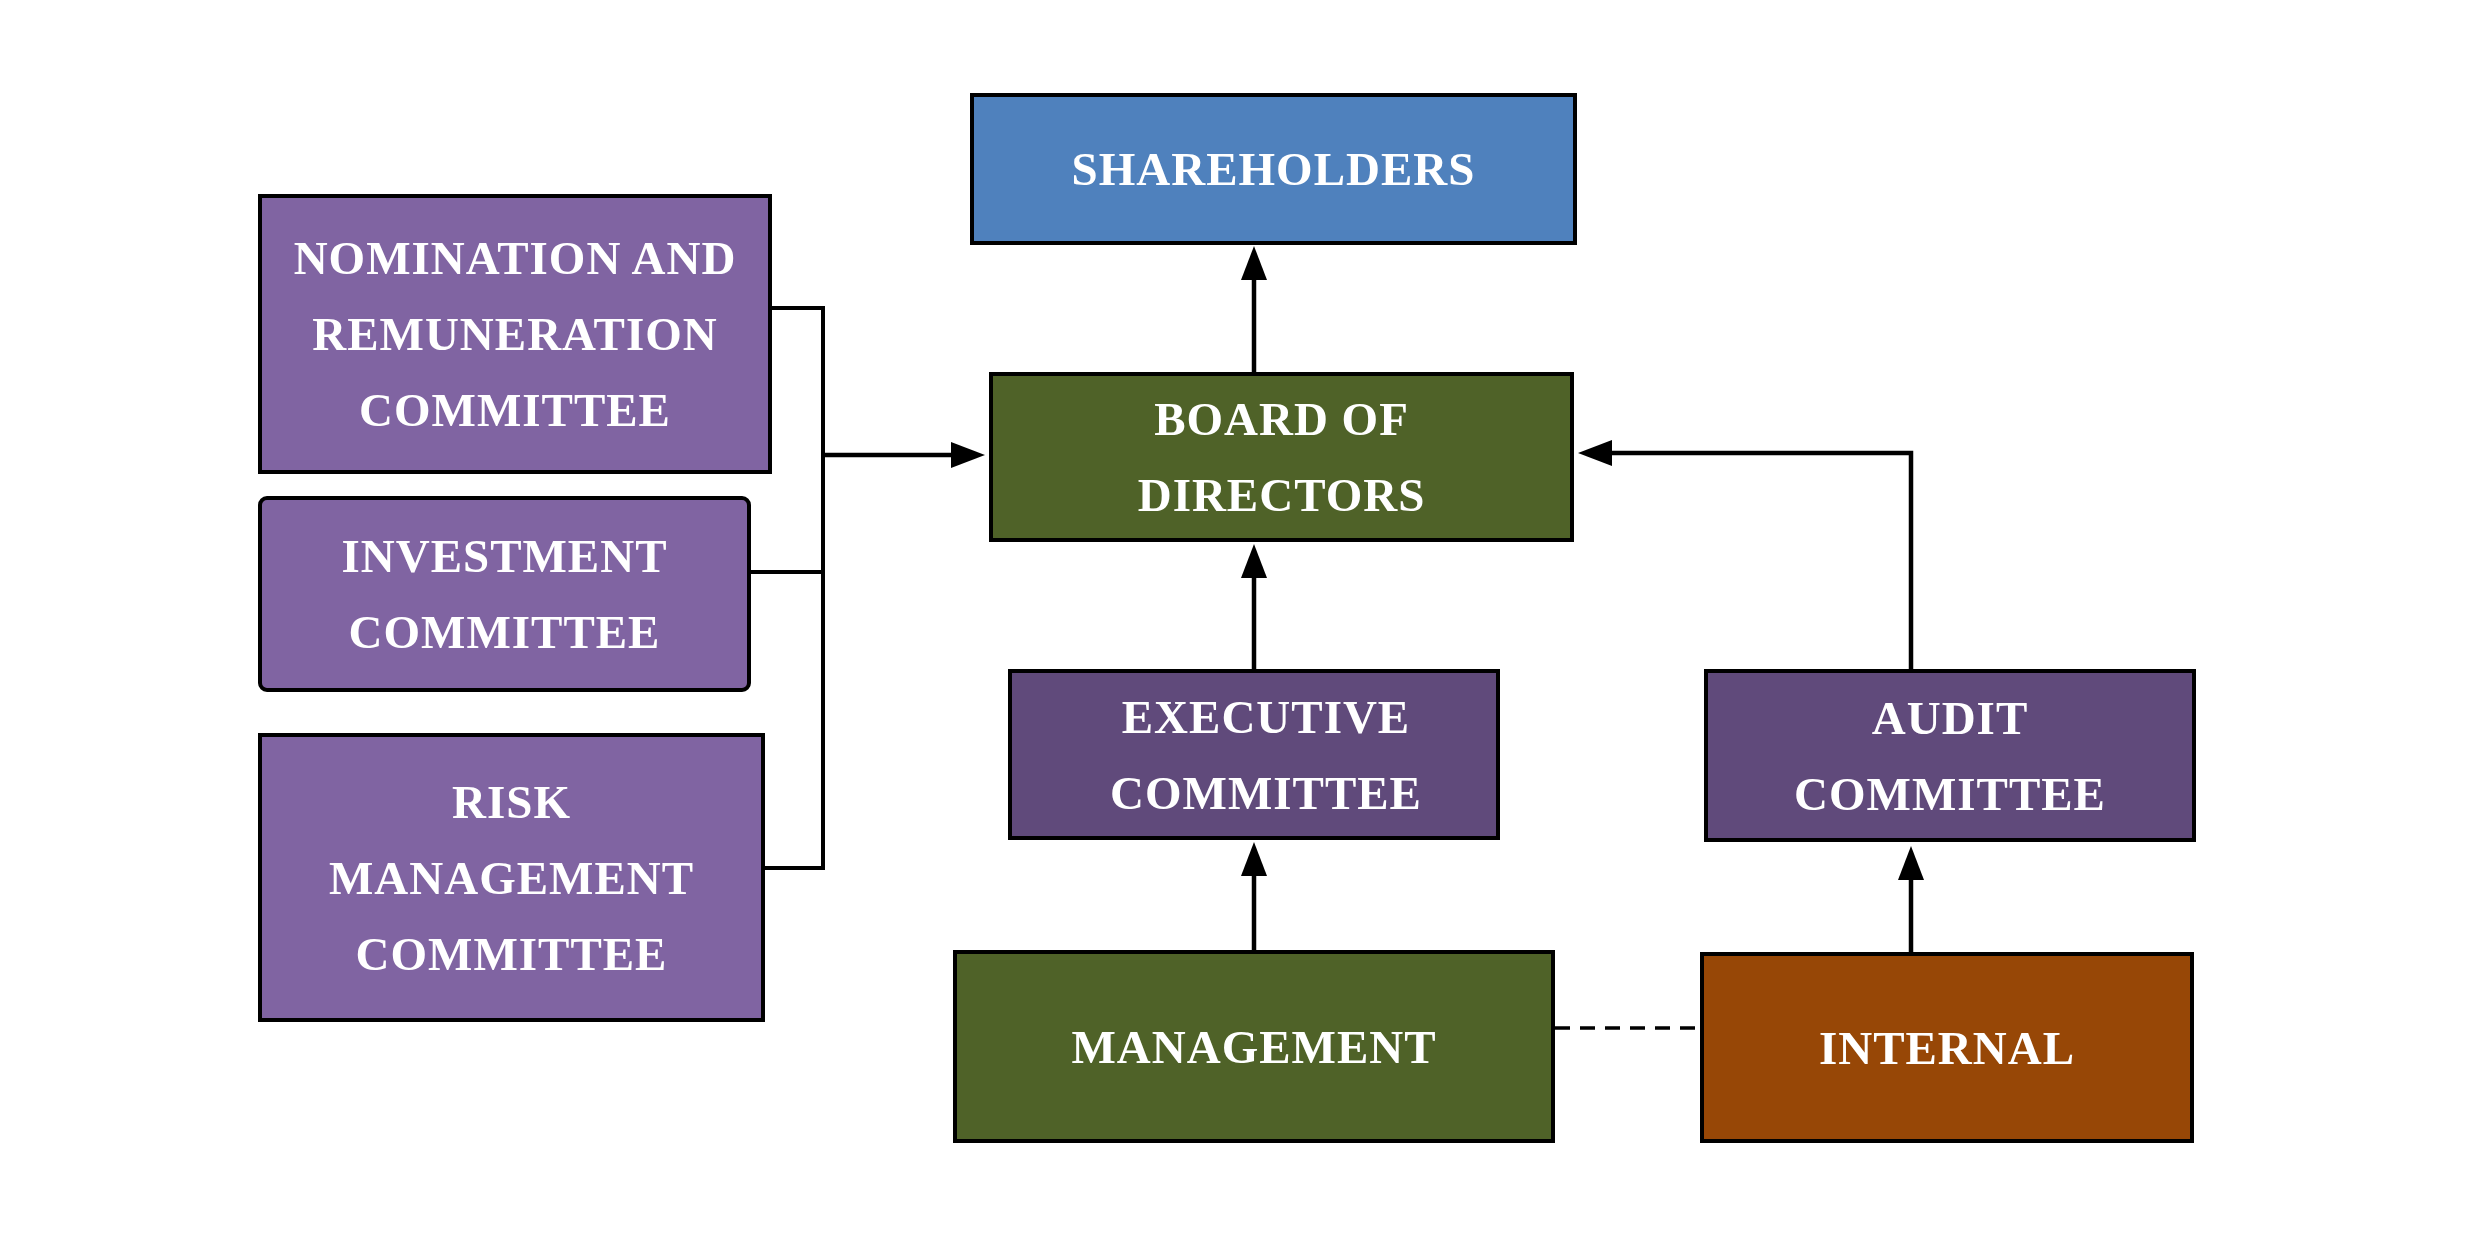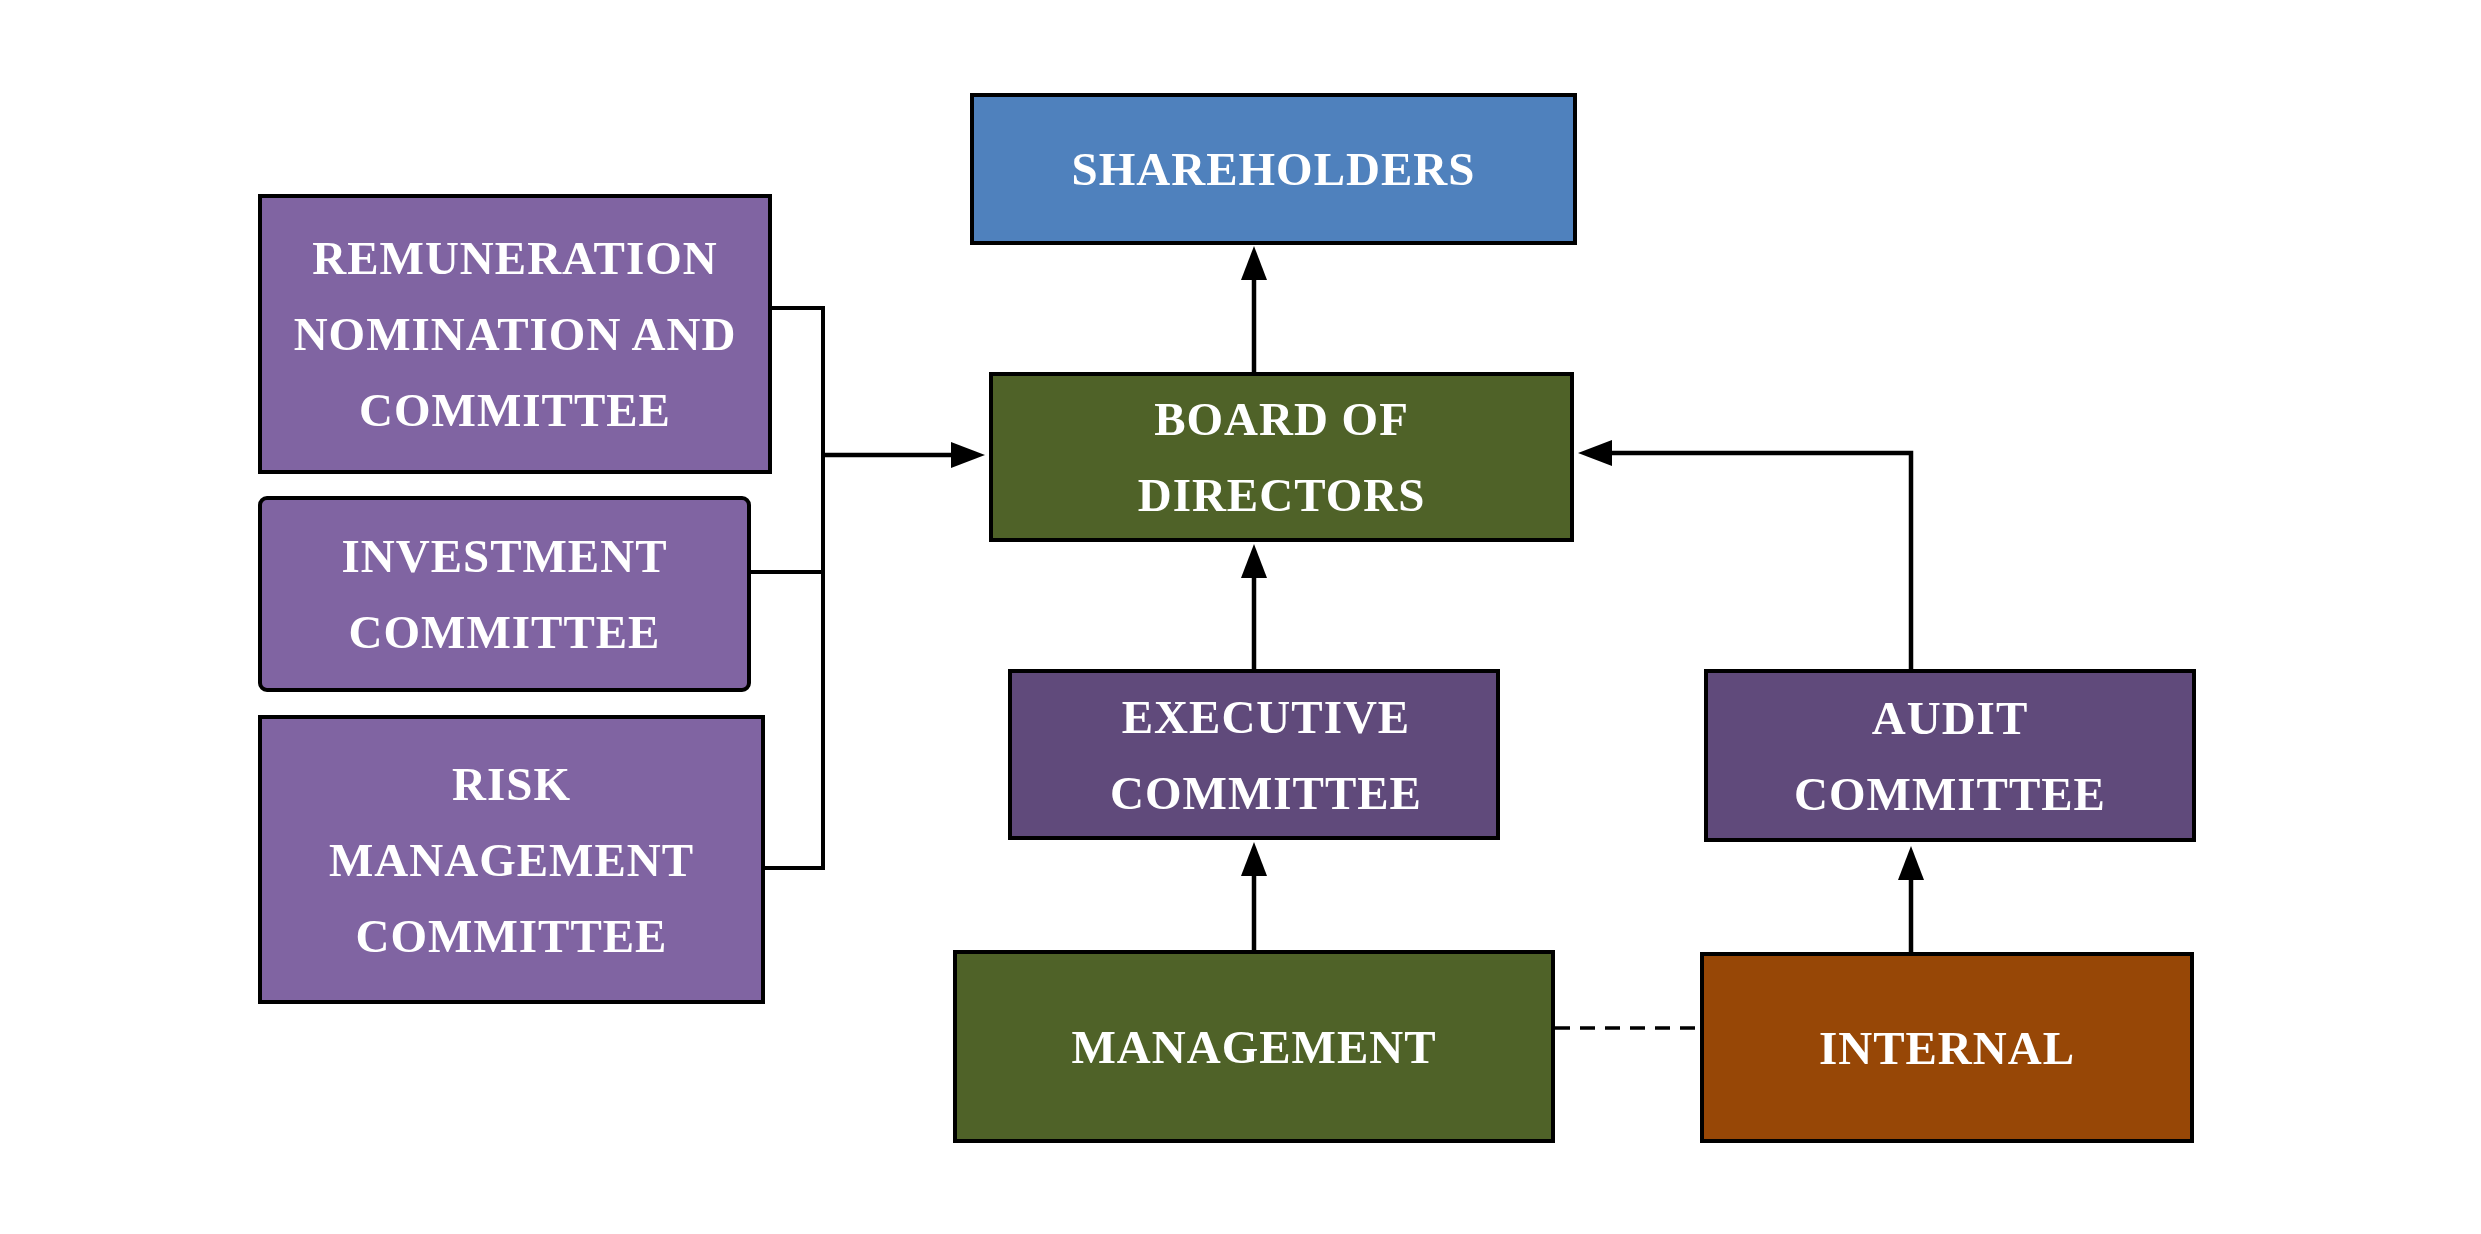--- a/index.html
+++ b/index.html
@@ -67,31 +67,31 @@
   <div class="box" style="left: 970px; top: 93px; width: 607px; height: 152px; background: rgb(79, 129, 189);">
     <span>SHAREHOLDERS</span>
   </div>
 
   <div class="box" style="left: 989px; top: 372px; width: 585px; height: 170px; background: rgb(79, 98, 40);">
     <span>BOARD OF</span>
     <span>DIRECTORS</span>
   </div>
 
   <div class="box" style="left: 258px; top: 194px; width: 514px; height: 280px; background: rgb(128, 100, 162);">
+    <span>NOMINATION AND</span>
     <span>REMUNERATION</span>
-    <span>NOMINATION AND</span>
     <span>COMMITTEE</span>
   </div>
 
   <div class="box" style="left: 258px; top: 496px; width: 493px; height: 196px; background: rgb(128, 100, 162); border-radius: 9px;">
     <span>INVESTMENT</span>
     <span>COMMITTEE</span>
   </div>
 
-  <div class="box" style="left: 258px; top: 715px; width: 507px; height: 289px; background: rgb(128, 100, 162);">
+  <div class="box" style="left: 258px; top: 733px; width: 507px; height: 289px; background: rgb(128, 100, 162);">
     <span>RISK</span>
     <span>MANAGEMENT</span>
     <span>COMMITTEE</span>
   </div>
 
   <div class="box" style="left: 1008px; top: 669px; width: 492px; height: 171px; background: rgb(96, 74, 123); padding-left: 24px;">
     <span>EXECUTIVE</span>
     <span>COMMITTEE</span>
   </div>
 

